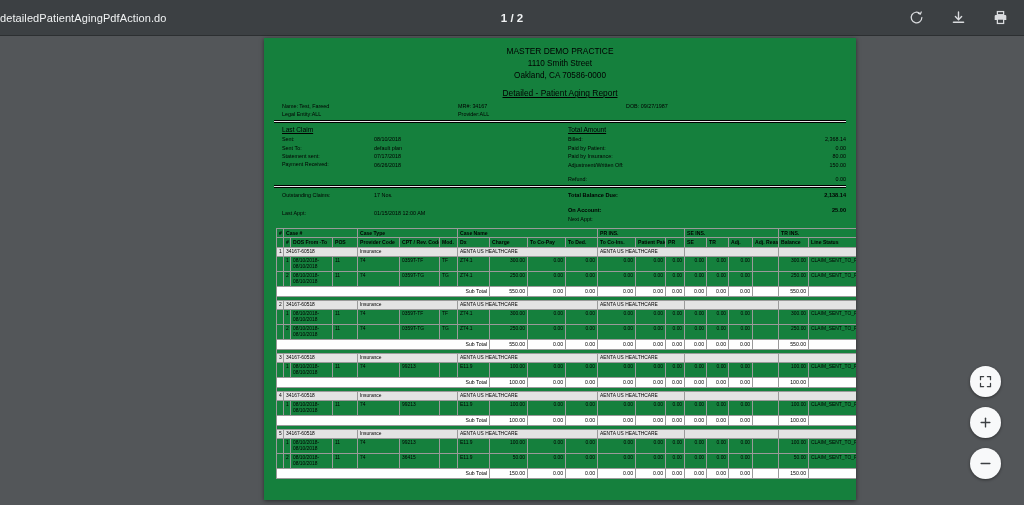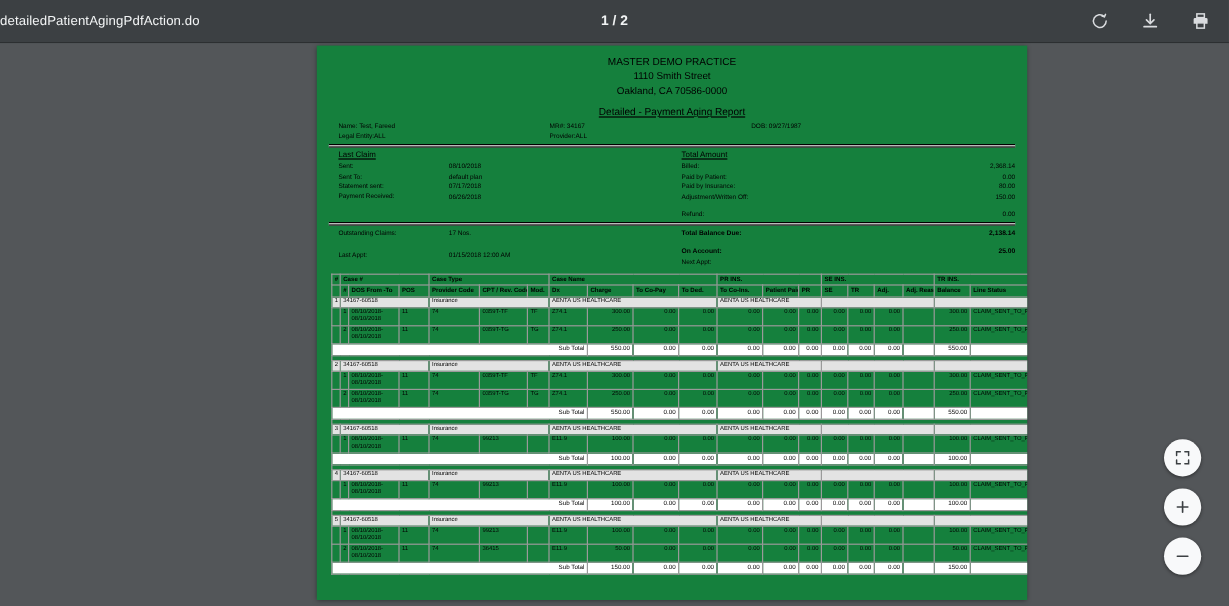--- a/index.html
+++ b/index.html
@@ -241,21 +241,21 @@
   <div id="page">
     <div id="pageinner">
 
       <div class="rpt-head">
         <div class="practice">MASTER DEMO PRACTICE</div>
         <div>1110 Smith Street</div>
         <div>Oakland, CA 70586-0000</div>
       </div>
 
       <div class="rpt-title">
-        <u>Detailed - Payment Aging Report</u>
+        <u>Detailed - Patient Aging Report</u>
       </div>
 
       <div class="pt-line">
         <div class="c1">Name: Test, Fareed</div>
         <div class="c2">MR#: 34167</div>
         <div class="c3">DOB: 09/27/1987</div>
       </div>
       <div class="pt-line">
         <div class="c1">Legal Entity:ALL</div>
         <div class="c2">Provider:ALL</div>

